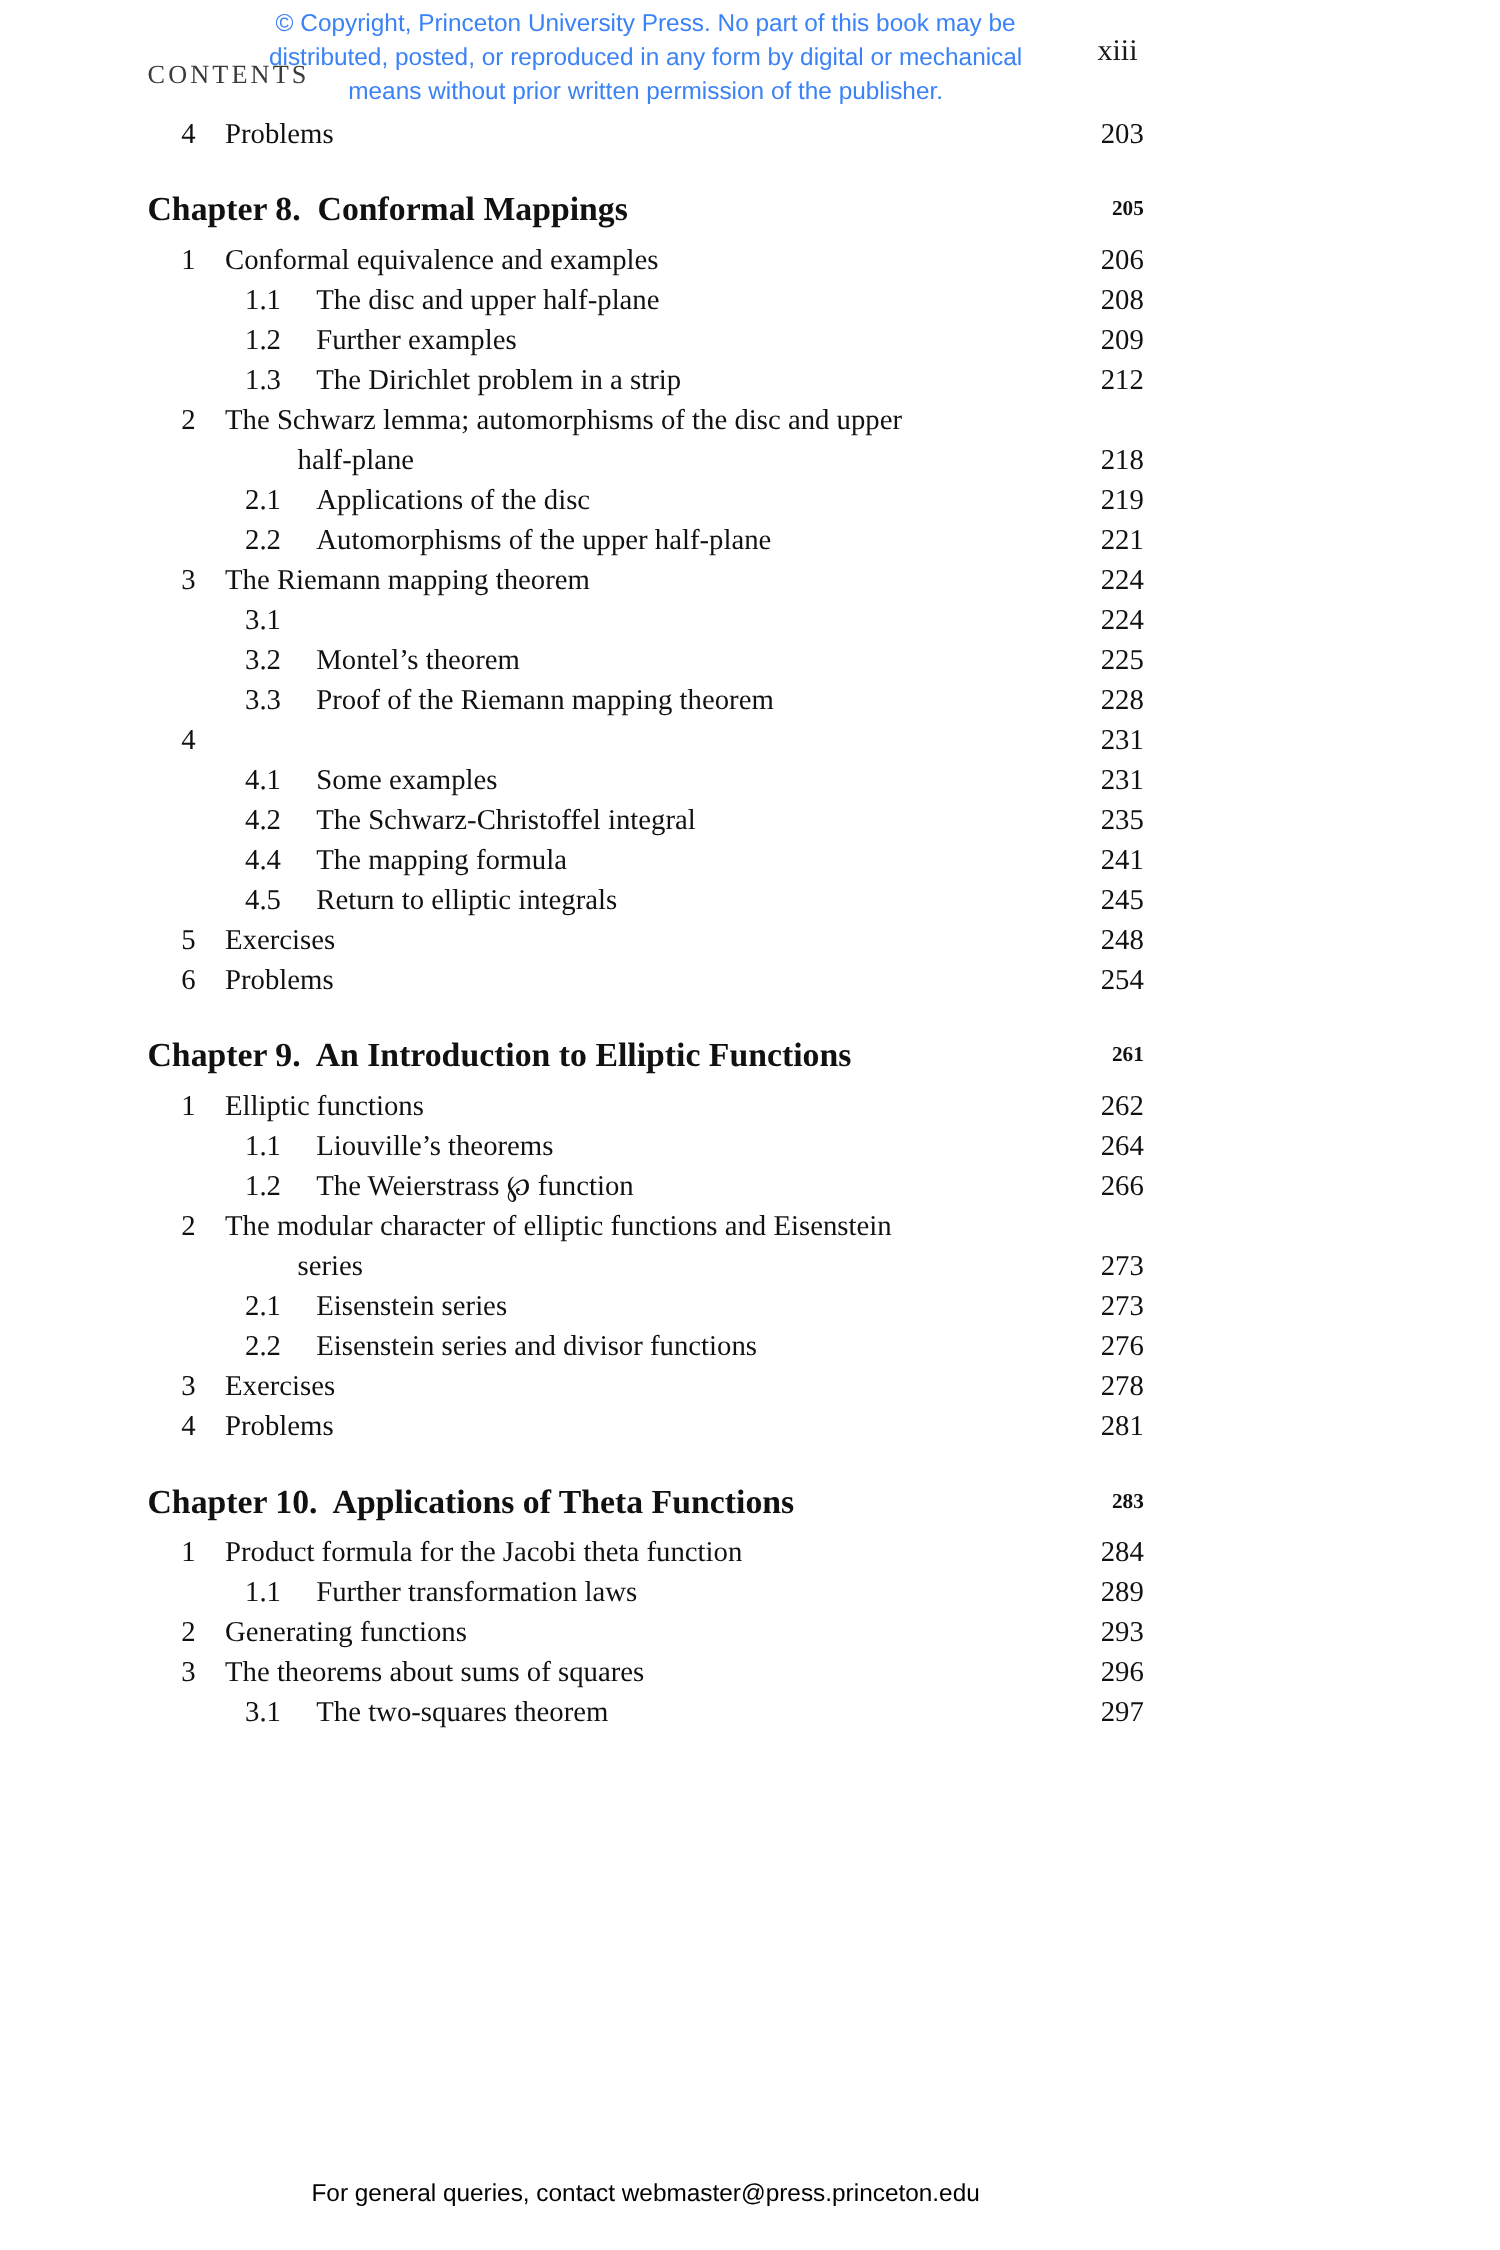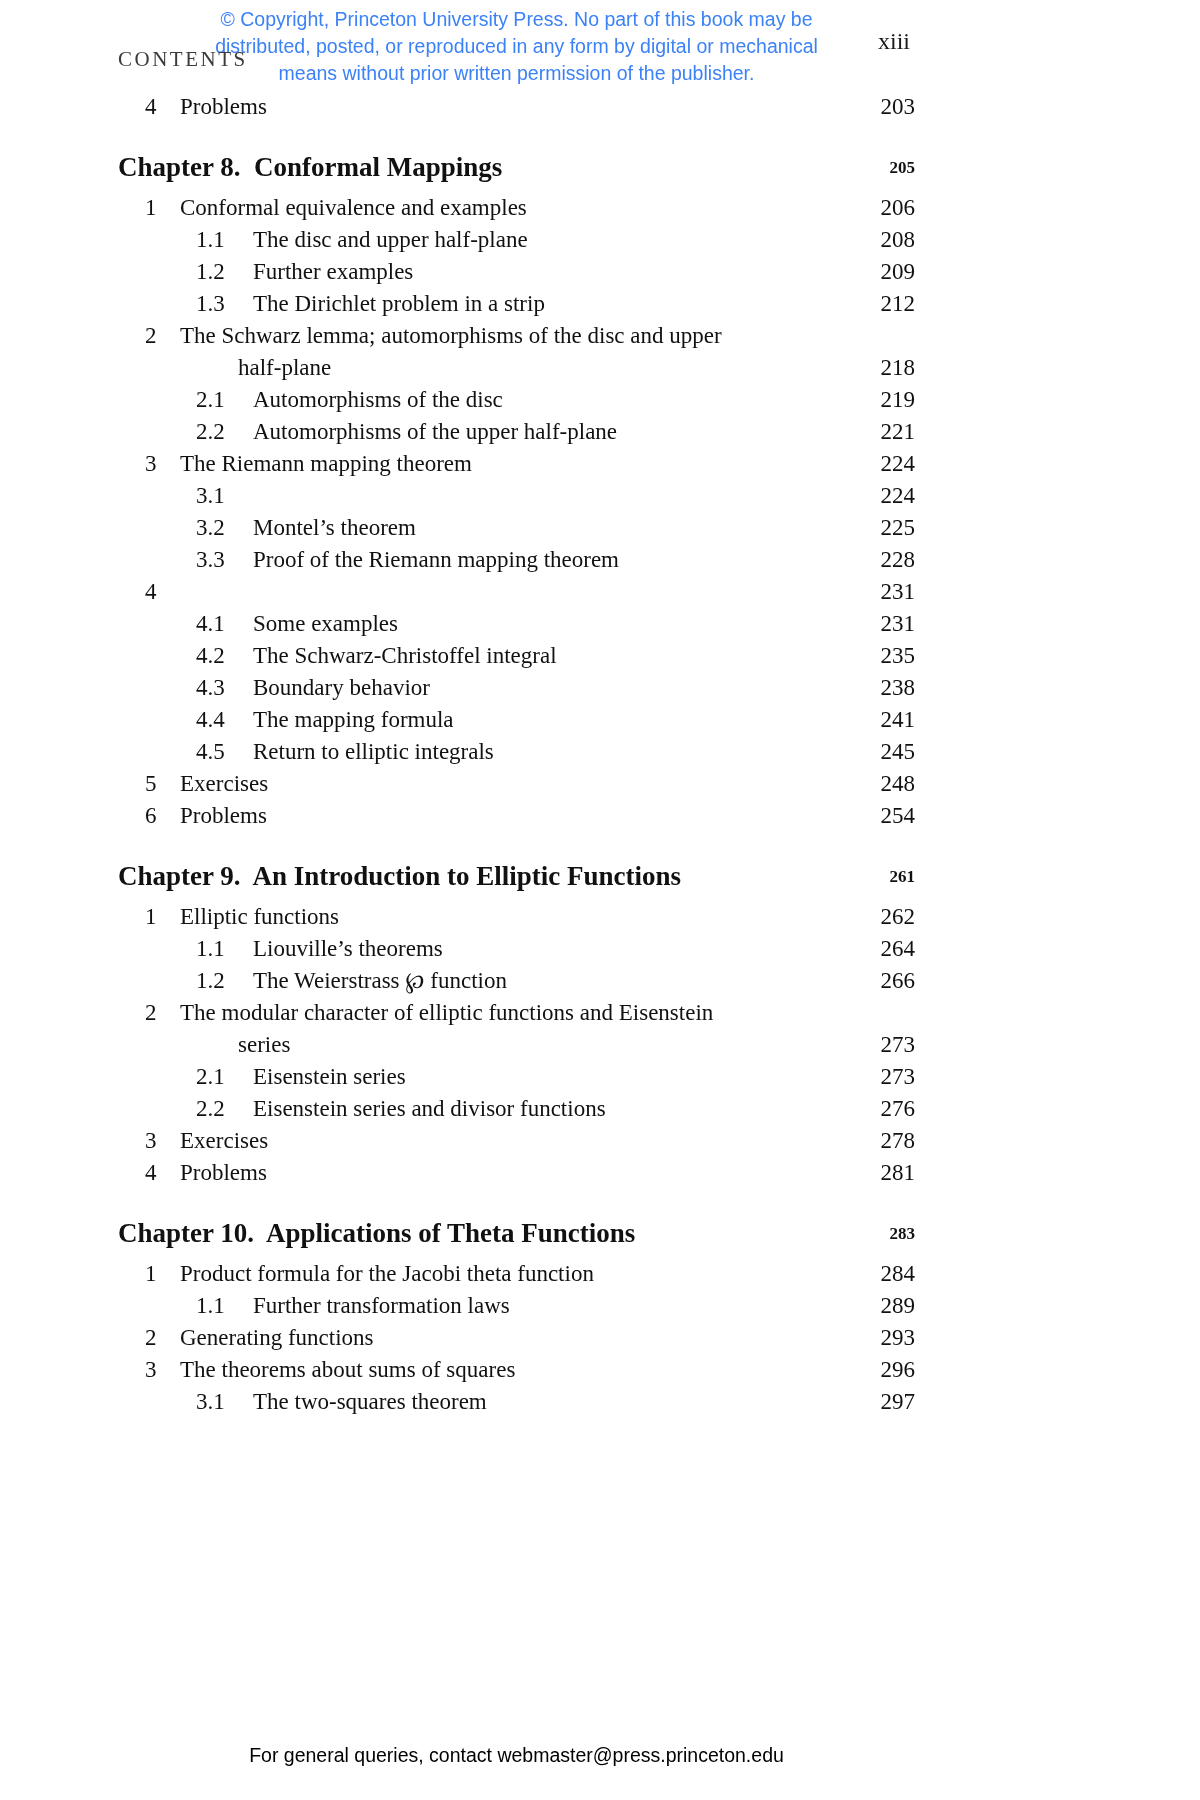--- a/index.html
+++ b/index.html
@@ -36,21 +36,21 @@
   .row .num{flex:0 0 auto;}
   .row .label{flex:1 1 auto;}
   .row .page{margin-left:auto;align-self:flex-end;text-align:right;padding-left:12px;}
   .lvl1{padding-left:145px;}
   .lvl1 .num{width:35px;}
   .lvl2{padding-left:196px;}
   .lvl2 .num{width:57px;}
   .line2{padding-left:58px;}
   .chapter{margin-top:27px;}
   .chapter-heading{
-    display:flex;align-items:flex-end;
+    display:flex;align-items:center;
     padding-left:118px;padding-right:285px;
     font-size:27px;font-weight:bold;line-height:34px;
     margin-bottom:8px;
   }
   .chapter-heading .htitle{white-space:pre;flex:1 1 auto;}
   .chapter-heading .page{
     margin-left:auto;font-weight:bold;font-size:17px;line-height:32px;
     text-align:right;padding-left:12px;
   }
   
@@ -118,21 +118,21 @@
         <span class="num">2</span>
         <span class="label">
           <div class="line1">The Schwarz lemma; automorphisms of the disc and upper</div>
           <div class="line2">half-plane</div>
         </span>
         <span class="page">218</span>
       </div>
       <div class="row lvl2">
         <span class="num">2.1</span>
         <span class="label">
-          <div class="line1">Automorphisms of the disc</div>
+          <div class="line1">Applications of the disc</div>
         </span>
         <span class="page">219</span>
       </div>
       <div class="row lvl2">
         <span class="num">2.2</span>
         <span class="label">
           <div class="line1">Automorphisms of the upper half-plane</div>
         </span>
         <span class="page">221</span>
       </div>
@@ -171,27 +171,20 @@
           <div class="line1">Some examples</div>
         </span>
         <span class="page">231</span>
       </div>
       <div class="row lvl2">
         <span class="num">4.2</span>
         <span class="label">
           <div class="line1">The Schwarz-Christoffel integral</div>
         </span>
         <span class="page">235</span>
-      </div>
-      <div class="row lvl2">
-        <span class="num">4.3</span>
-        <span class="label">
-          <div class="line1">Boundary behavior</div>
-        </span>
-        <span class="page">238</span>
       </div>
       <div class="row lvl2">
         <span class="num">4.4</span>
         <span class="label">
           <div class="line1">The mapping formula</div>
         </span>
         <span class="page">241</span>
       </div>
       <div class="row lvl2">
         <span class="num">4.5</span>

